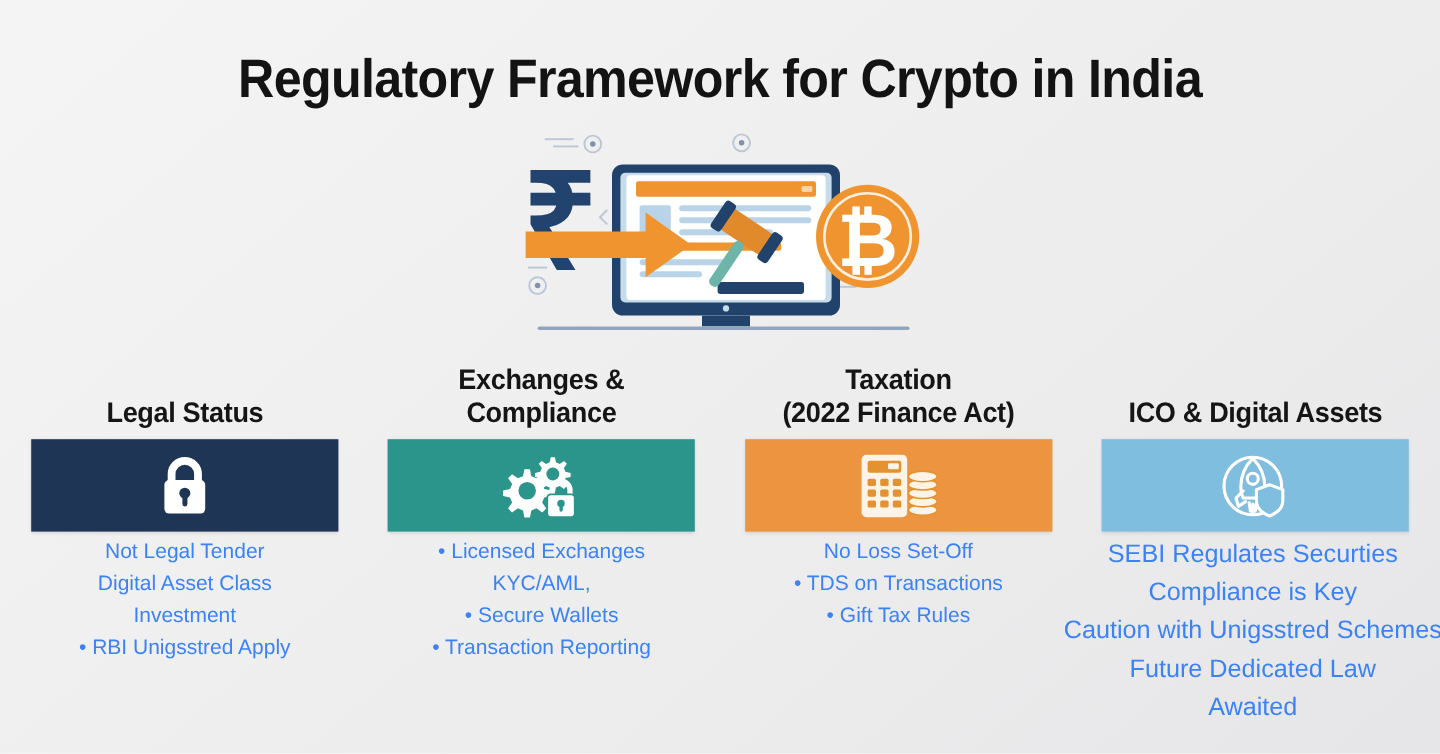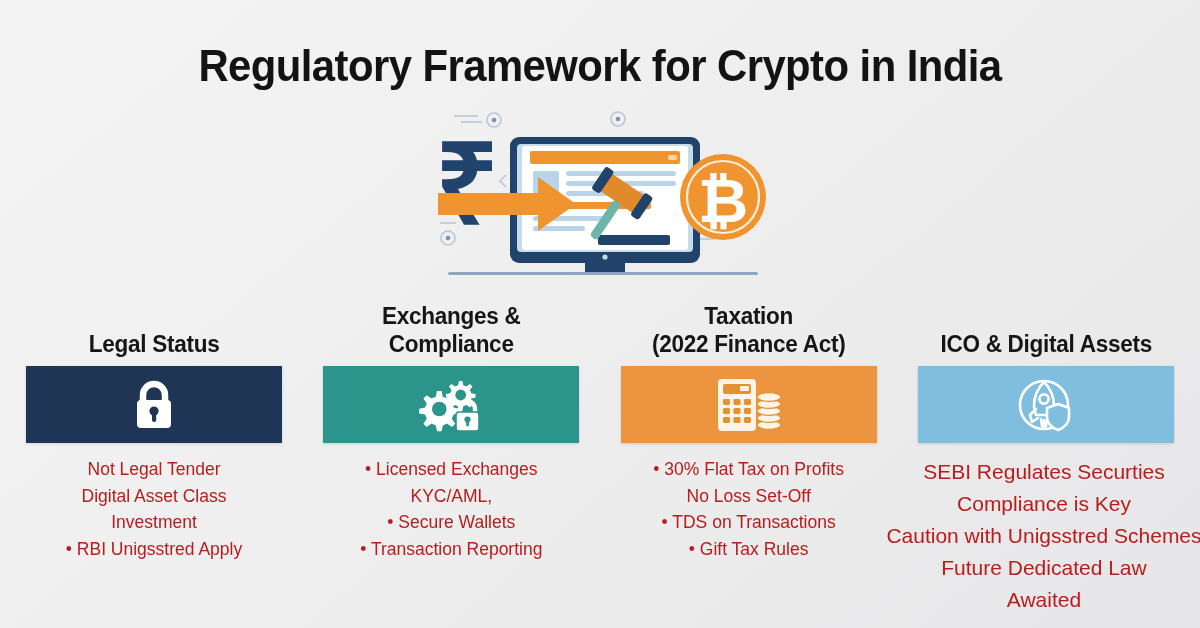--- a/index.html
+++ b/index.html
@@ -82,23 +82,23 @@
     height: 77px;
     margin-top: 8px;
     display: flex;
     align-items: center;
     justify-content: center;
     box-shadow: 0 1px 3px rgba(0,0,0,0.13);
   }
   .panel svg { display: block; }
 
   .col-body {
-    margin-top: 13px;
+    margin-top: 3px;
     font-size: 17.5px;
-    color: #b91c1c;
+    color: #3b82f6;
     text-align: center;
     line-height: 1.52;
     white-space: nowrap;
   }
   .col-body .line { display: block; }
   .col[data-col="4"] .col-body { font-size: 21px; }
   .col[data-col="4"] .col-body .line { margin-left: -4px; }
 </style>
 </head>
 <body>
@@ -263,21 +263,20 @@
           <g fill="#fdf3e6" stroke="#e4912f" stroke-width="1.3">
             <ellipse cx="55" cy="49" rx="12" ry="4.4"></ellipse>
             <ellipse cx="55" cy="42" rx="12" ry="4.4"></ellipse>
             <ellipse cx="55" cy="35" rx="12" ry="4.4"></ellipse>
             <ellipse cx="55" cy="28" rx="12" ry="4.4"></ellipse>
             <ellipse cx="55" cy="21" rx="12" ry="4.4"></ellipse>
           </g>
         </svg>
       </div>
       <div class="col-body">
-        <span class="line">• 30% Flat Tax on Profits</span>
         <span class="line">No Loss Set-Off</span>
         <span class="line">• TDS on Transactions</span>
         <span class="line">• Gift Tax Rules</span>
       </div>
     </div>
 
     <div class="col" data-col="4">
       <div class="col-heading">
         <span>ICO &amp; Digital Assets</span>
       </div>

